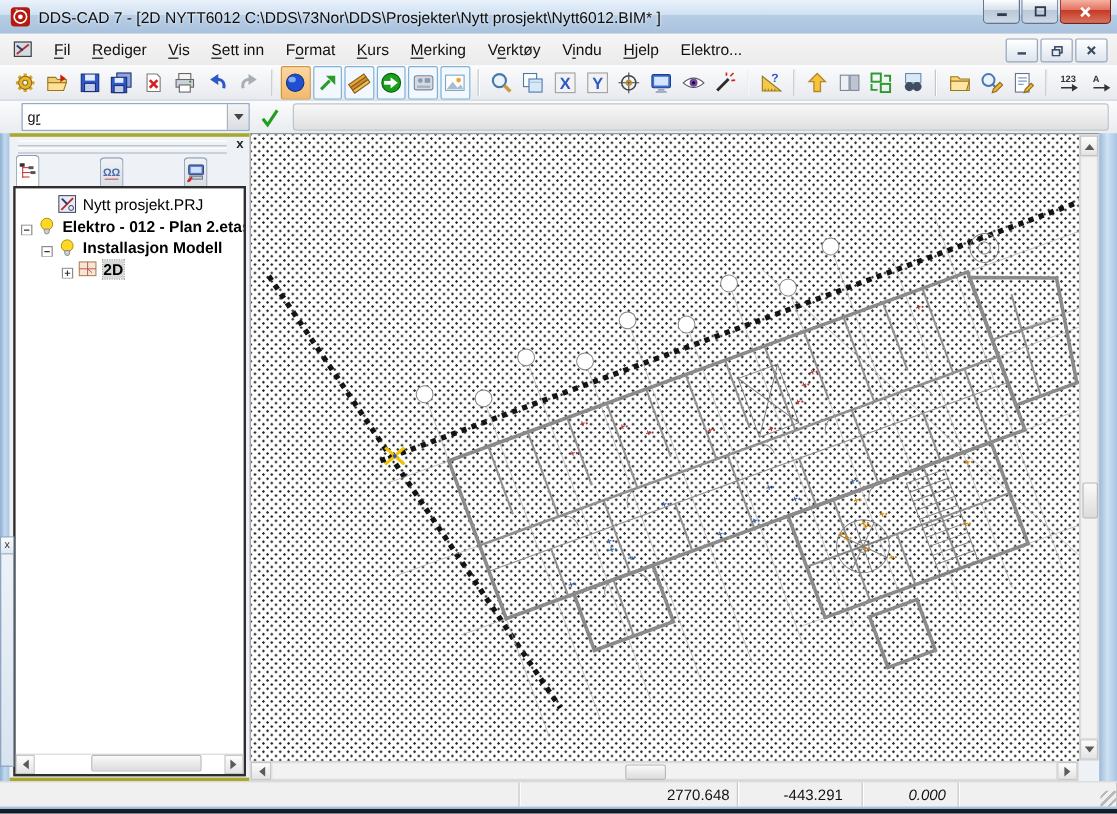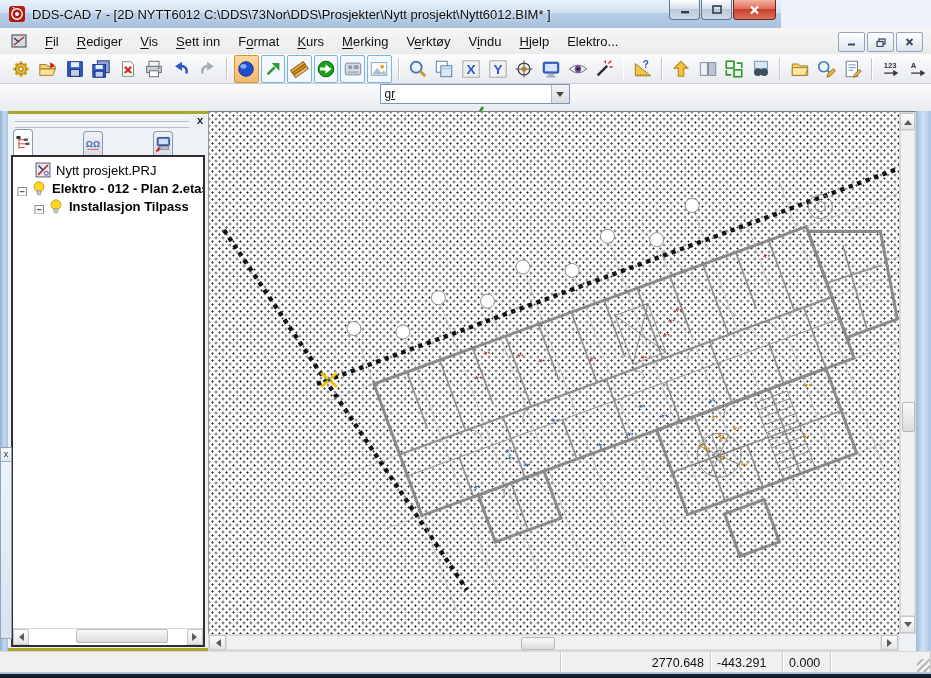--- a/index.html
+++ b/index.html
@@ -1,20 +1,20 @@
 <!DOCTYPE html>
 <html><head>
 <meta charset="utf-8">
 <style>
   html,body{margin:0;padding:0;}
   body{font-family:"Liberation Sans",sans-serif;background:#555;}
   .window{position:relative;width:931px;height:678px;background:#eef2f8;overflow:hidden;
     outline:1px solid #25354d;}
   
-  .titlebar{position:absolute;left:0;top:0;width:781px;height:28px;
+  .titlebar{position:absolute;left:0;top:0;width:931px;height:28px;
     background:linear-gradient(#eaf2fb,#cfe0f1 45%,#b7cde5 46%,#a9c2dd);
     border-bottom:1px solid #8aa6c6;display:flex;align-items:center;text-align:center;}
   .app-icon{width:18px;height:18px;margin:0 6px 0 8px;}
   .title-text{font-size:13px;color:#0c0c0c;white-space:nowrap;text-shadow:0 0 3px #fff;}
   .win-btns{position:absolute;right:5px;top:0;display:flex;}
   .win-btn{width:29px;height:19px;border:1px solid #62778f;border-top:none;
     border-radius:0 0 4px 4px;background:linear-gradient(#fdfeff,#d6dfe9 45%,#bac8d8 46%,#cdd9e6);
     display:flex;align-items:center;justify-content:center;margin-left:1px;}
   .win-btn.close{width:41px;background:linear-gradient(#f6b1a2,#e2705c 45%,#c53b28 46%,#d8735f);
     border-color:#7c1e12;}
@@ -32,21 +32,21 @@
   .toolbar1{position:absolute;left:0;top:54px;width:931px;height:30px;
     background:linear-gradient(#fcfcfd,#e7eaef);border-bottom:1px solid #c9cdd4;
     display:flex;align-items:center;padding-left:8px;box-sizing:border-box;}
   .tb-btn{width:26px;height:26px;display:flex;align-items:center;justify-content:center;
     border:1px solid transparent;border-radius:2px;margin:0 1px;}
   .tb-btn.boxed{border:1px solid #7fb2d9;background:#f2f8fd;}
   .tb-btn.active{background:linear-gradient(#fbd7a1,#f3b96d);border:1px solid #d2953c;}
   .tb-sep{width:1px;height:22px;background:#c3c7cd;border-right:1px solid #fff;margin:0 5px;}
   .toolbar2{position:absolute;left:0;top:84px;width:931px;height:27px;
     background:linear-gradient(#fbfbfc,#e9ecf0);display:flex;align-items:center;
-    padding-left:18px;box-sizing:border-box;flex-direction:column;}
+    padding-left:18px;box-sizing:border-box;}
   .combo{display:flex;width:188px;height:21px;border:1px solid #7a96b8;background:#fff;}
   .combo-input{flex:1;border:none;outline:none;font:12px "Liberation Sans",sans-serif;
     padding:2px 4px;text-decoration:underline;color:#111;}
   .combo-arrow{width:17px;background:linear-gradient(#f4f4f4,#d9dde2);border-left:1px solid #aab4c0;
     display:flex;align-items:center;justify-content:center;}
   .combo-arrow:before{content:"";border:4px solid transparent;border-top:5px solid #444;margin-top:4px;}
   .check-btn{width:24px;height:24px;margin-left:5px;display:flex;align-items:center;justify-content:center;}
   .dead-bar{flex:1;height:21px;margin:0 7px 0 7px;border:1px solid #bfc3c9;border-radius:3px;
     background:linear-gradient(#f8f8f8,#e0e0e0);}
   
@@ -106,21 +106,21 @@
   .sb-corner{width:17px;background:#eef1f6;}
   
   .mini-dock{position:absolute;left:0;top:447px;width:12px;height:192px;border:1px solid #8fa3bd;
     background:linear-gradient(#eef3f9,#d9e3ef);box-sizing:border-box;z-index:5;}
   .mini-dock .cap{height:13px;border-bottom:1px solid #9db0c6;background:linear-gradient(#fbfcfe,#dfe8f2);
     font-size:9px;line-height:12px;text-align:center;color:#333;}
   
   .statusbar{position:absolute;left:0;top:651px;width:931px;height:21px;background:#f0f0f0;
     border-top:1px solid #d8d8d8;display:flex;font-size:12.5px;color:#111;align-items:stretch;}
   .status-cell{border-right:1px solid #c9c9c9;box-shadow:1px 0 0 #fff;display:flex;align-items:center;
-    padding:0 6px;box-sizing:border-box;white-space:nowrap;}
+    padding:0 6px;box-sizing:border-box;white-space:nowrap;margin-left:32px;}
   .status-cell.flex{flex:1;border-right:1px solid #c9c9c9;}
   .status-cell.num{justify-content:flex-end;}
   .status-grip{position:absolute;right:1px;bottom:1px;width:13px;height:13px;
     background:repeating-linear-gradient(135deg,transparent 0 3px,#b9b9b9 3px 5px);}
   
   .bottom-edge{position:absolute;left:0;top:672px;width:931px;height:6px;
     background:linear-gradient(#b7d0e8,#8fb0d0 40%,#18222f 41%,#0c1420);}
   u{text-decoration:underline;}
 </style>
 </head>
@@ -501,21 +501,21 @@
           </div>
           <div class="dock-tab">
             <svg viewBox="0 0 22 22" width="18" height="18" style="font-family:'Liberation Sans',sans-serif">
               <circle cx="11" cy="11" r="8.2" fill="#6a8fd8" stroke="#3a5fa8"></circle>
               <text x="11" y="15.5" font-size="12" font-weight="bold" fill="#fff" text-anchor="middle">?</text>
             </svg>
           </div>
         </div>
       <div class="tree-box">
         <div class="tree-rows">
-            <div class="tree-row" style="padding-left: 8px;">
+            <div class="tree-row" style="padding-left: 21px;">
               <span class="exp spacer"><svg viewBox="0 0 11 9" width="11" height="9"></svg></span>
               <span class="t-icon"><svg viewBox="0 0 22 22" width="18" height="18" style="font-family:'Liberation Sans',sans-serif">
                   <rect x="2.5" y="2.5" width="17" height="17" fill="#eceaf4" stroke="#3a3a5a"></rect>
                   <path d="M5 17L17 5" stroke="#b03030" stroke-width="2"></path>
                   <path d="M5.5 5.5l5.5 5.5" stroke="#28406e" stroke-width="2"></path>
                   <circle cx="15" cy="15" r="2.5" fill="none" stroke="#28406e"></circle>
                 </svg></span>
               <span class="t-label">Nytt prosjekt.PRJ</span>
             </div>
             <div class="tree-row bold" style="padding-left: 4px;">
@@ -531,21 +531,33 @@
             </div>
             <div class="tree-row bold" style="padding-left: 21px;">
               <span class="exp"><svg viewBox="0 0 11 9" width="11" height="9">
                   <rect x="1" y="0.5" width="8.5" height="8.5" fill="#fff" stroke="#8c8c8c"></rect>
                   <line x1="3" y1="4.7" x2="7.5" y2="4.7" stroke="#333"></line>
                 </svg></span>
               <span class="t-icon"><svg viewBox="0 0 22 22" width="18" height="18" style="font-family:'Liberation Sans',sans-serif">
                   <circle cx="11" cy="9.5" r="6" fill="#ffd825" stroke="#b08f00"></circle>
                   <path d="M8.5 14.5h5v2.5a2.5 2.5 0 0 1-5 0z" fill="#cfcfcf" stroke="#8a8a8a"></path>
                 </svg></span>
-              <span class="t-label">Installasjon Tilpass</span>
+              <span class="t-label">Installasjon Modell</span>
+            </div>
+            <div class="tree-row bold selected" style="padding-left: 38px;">
+              <span class="exp"><svg viewBox="0 0 11 9" width="11" height="9">
+                  <rect x="1" y="0.5" width="8.5" height="8.5" fill="#fff" stroke="#8c8c8c"></rect>
+                  <line x1="3" y1="4.7" x2="7.5" y2="4.7" stroke="#333"></line>
+                  <line x1="5.2" y1="2.5" x2="5.2" y2="6.9" stroke="#333"></line>
+                </svg></span>
+              <span class="t-icon"><svg viewBox="0 0 22 22" width="18" height="18" style="font-family:'Liberation Sans',sans-serif">
+                  <rect x="2.5" y="4" width="17" height="14" fill="#f6e6d4" stroke="#a6764f"></rect>
+                  <path d="M2.5 11h17M11 4v14M11 11l4.5 4" stroke="#c05555" fill="none"></path>
+                </svg></span>
+              <span class="t-label">2D</span>
             </div>
           </div>
         <div class="tree-hscroll">
           <div class="sb-btn">
               <span class="tri left"></span>
             </div>
           <div class="track">
               <div class="sb-thumb"></div>
             </div>
           <div class="sb-btn">
@@ -866,19 +878,19 @@
   </div>
 
   <div class="mini-dock">
     <div class="cap">x</div>
   </div>
 
   <div class="statusbar">
     <div class="status-cell flex"></div>
       <div class="status-cell num" style="width: 150px;">2770.648</div>
       <div class="status-cell" style="width: 72px;">-443.291</div>
-      <div class="status-cell" style="width: 48px;">0.000</div>
+      <div class="status-cell" style="width: 48px; font-style: italic;">0.000</div>
       <div class="status-cell" style="width: 100px;"></div>
       <div class="status-grip"></div>
   </div>
 
   <div class="bottom-edge"></div>
 </div>
 
 </body></html>

